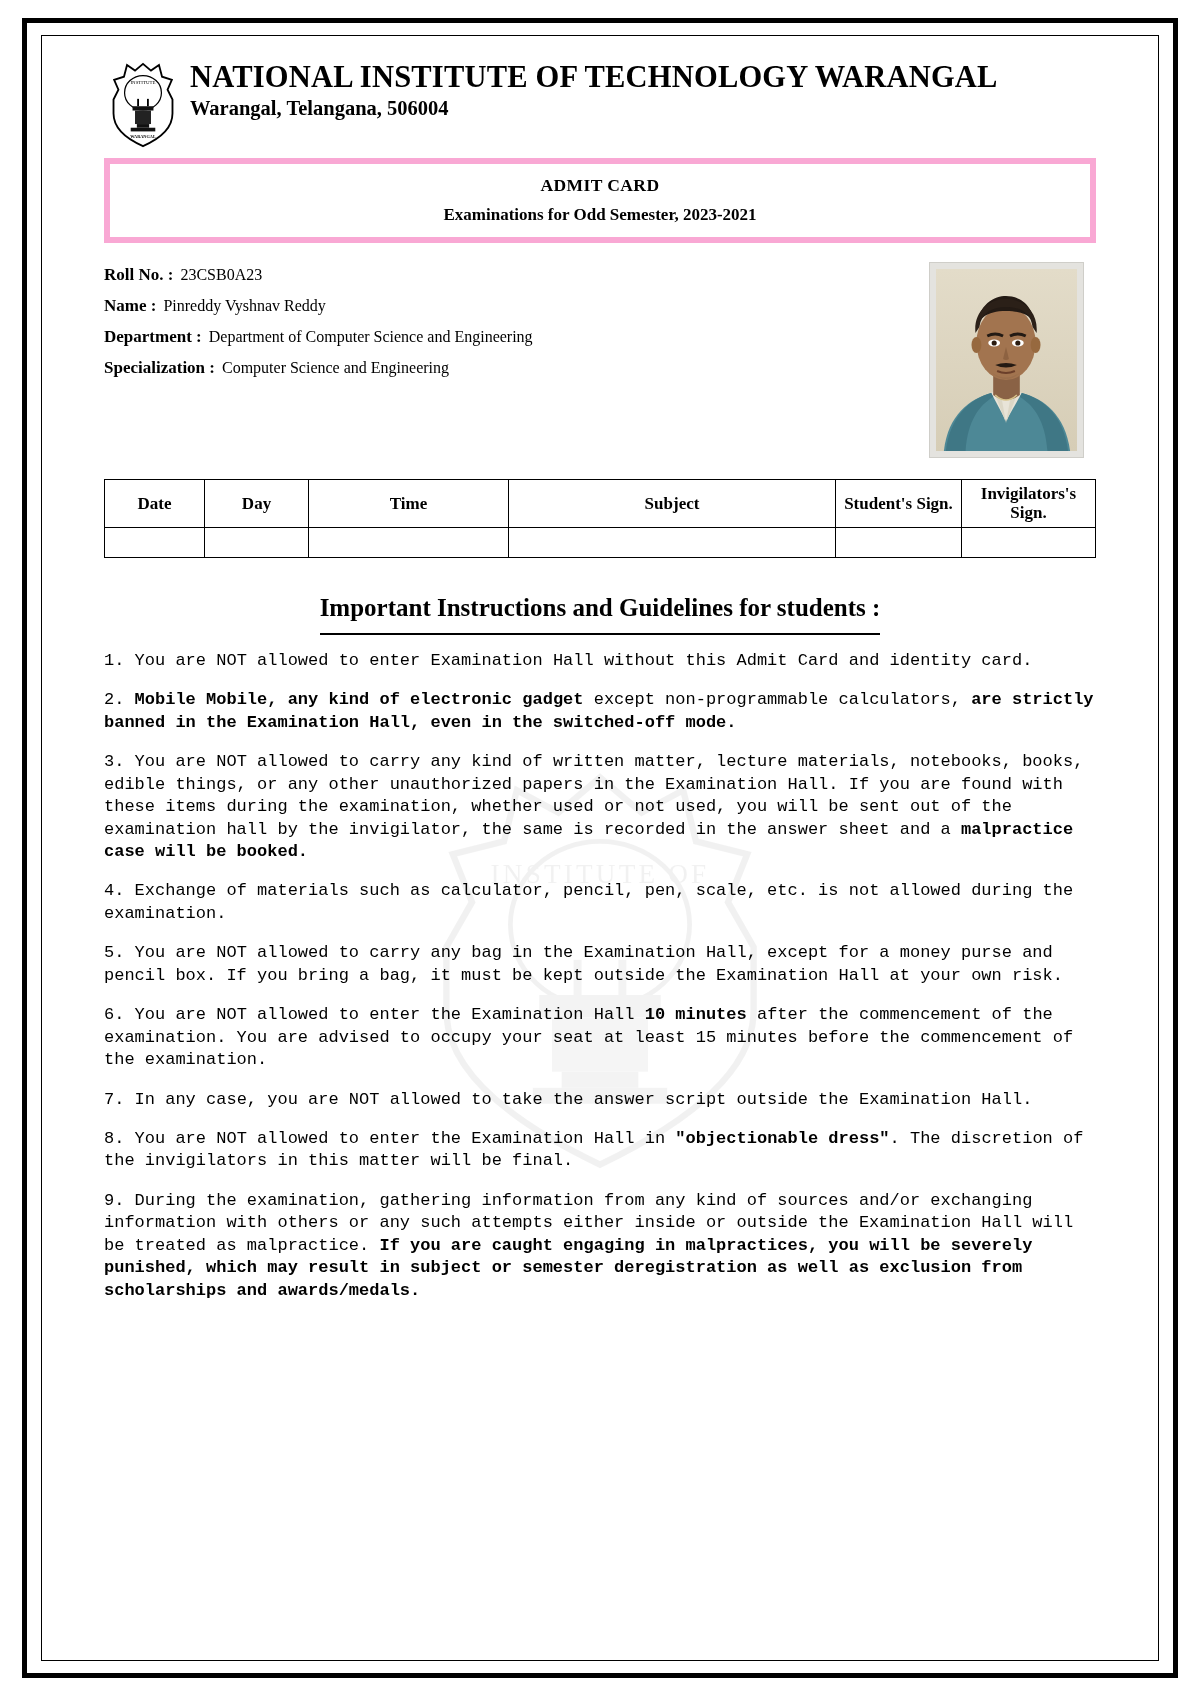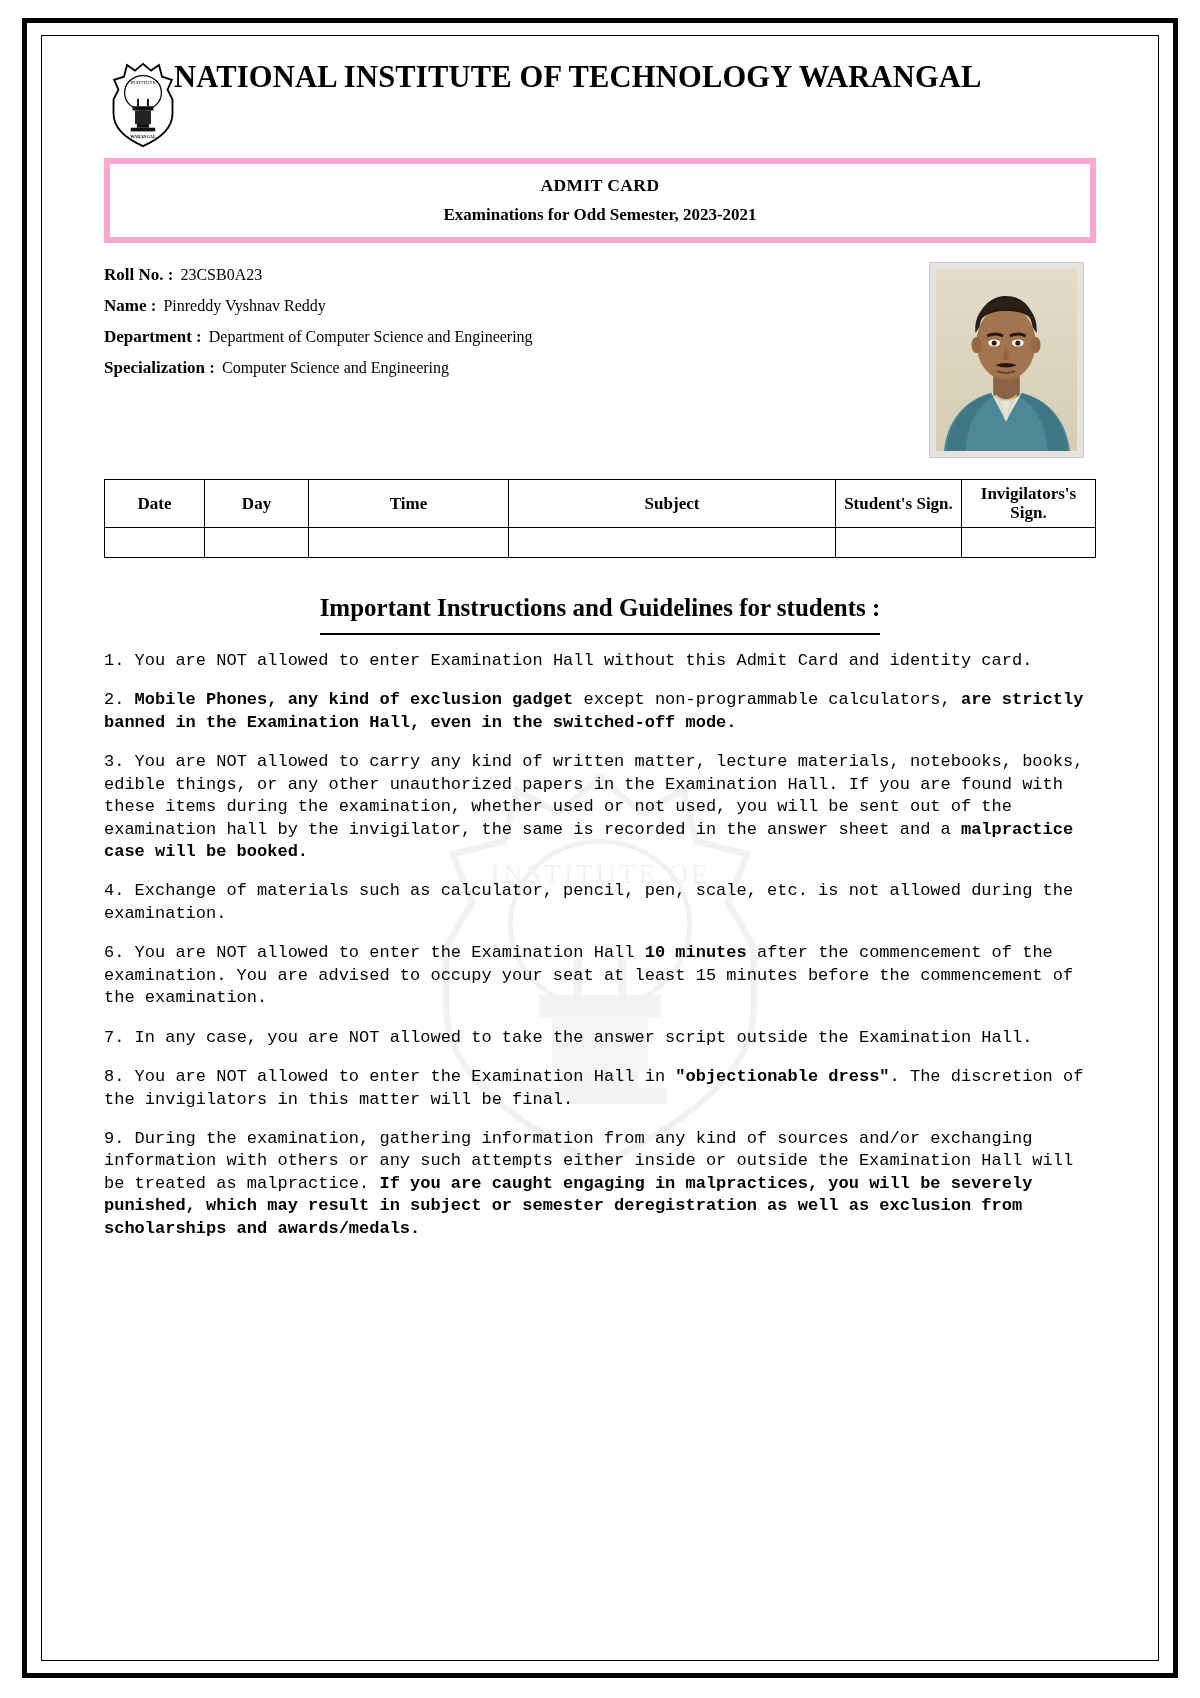--- a/index.html
+++ b/index.html
@@ -53,20 +53,21 @@
   .content {
     position: relative;
     z-index: 2;
     padding: 22px 32px 0 32px;
   }
 
   
   .doc-header {
     display: flex;
     align-items: flex-start;
+    gap: 16px;
     padding-left: 38px;
     margin-bottom: 10px;
   }
   .crest {
     width: 62px;
     height: 86px;
     flex: 0 0 auto;
     margin-top: 4px;
   }
   .header-text { padding-top: 2px; }
@@ -232,20 +233,21 @@
           <rect x="33" y="72" width="34" height="7" fill="#111111"></rect>
           <rect x="37" y="79" width="26" height="22" fill="#222222"></rect>
           <rect x="40" y="101" width="20" height="6" fill="#111111"></rect>
           <rect x="30" y="107" width="40" height="6" fill="#111111"></rect>
           <line x1="42" y1="60" x2="42" y2="72" stroke="#000000" stroke-width="3"></line>
           <line x1="58" y1="60" x2="58" y2="72" stroke="#000000" stroke-width="3"></line>
           <text x="50" y="124" font-size="7" font-family="'Liberation Serif', serif" fill="#000000" text-anchor="middle" font-weight="bold">WARANGAL</text>
         </svg>
         <div class="header-text">
           <div class="inst-name">NATIONAL INSTITUTE OF TECHNOLOGY WARANGAL</div>
+          <div class="inst-addr">Warangal, Telangana, 506004</div>
         </div>
       </div>
 
       <div class="title-box">
         <div class="title-main">ADMIT CARD</div>
         <div class="title-sub">Examinations for Odd Semester, 2023-2021</div>
       </div>
 
       <div class="details-wrap">
 
@@ -344,23 +346,24 @@
           </tr>
         </tbody>
       </table>
 
       <div class="instr-head">
         <span>Important Instructions and Guidelines for students :</span>
       </div>
 
       <div class="instr-list" id="instructions-list">
           <p class="instr-item"><span>1. </span><span>You are NOT allowed to enter Examination Hall without this Admit Card and identity card.</span></p>
-          <p class="instr-item"><span>2. </span><b>Mobile Phones, any kind of exclusion gadget</b><span> except non-programmable calculators, </span><b>are strictly banned in the Examination Hall, even in the switched-off mode.</b></p>
+          <p class="instr-item"><span>2. </span><b>Mobile Mobile, any kind of electronic gadget</b><span> except non-programmable calculators, </span><b>are strictly banned in the Examination Hall, even in the switched-off mode.</b></p>
           <p class="instr-item"><span>3. </span><span>You are NOT allowed to carry any kind of written matter, lecture materials, notebooks, books, edible things, or any other unauthorized papers in the Examination Hall. If you are found with these items during the examination, whether used or not used, you will be sent out of the examination hall by the invigilator, the same is recorded in the answer sheet and a </span><b>malpractice case will be booked.</b></p>
           <p class="instr-item"><span>4. </span><span>Exchange of materials such as calculator, pencil, pen, scale, etc. is not allowed during the examination.</span></p>
+          <p class="instr-item"><span>5. </span><span>You are NOT allowed to carry any bag in the Examination Hall, except for a money purse and pencil box. If you bring a bag, it must be kept outside the Examination Hall at your own risk.</span></p>
           <p class="instr-item"><span>6. </span><span>You are NOT allowed to enter the Examination Hall </span><b>10 minutes</b><span> after the commencement of the examination. You are advised to occupy your seat at least 15 minutes before the commencement of the examination.</span></p>
           <p class="instr-item"><span>7. </span><span>In any case, you are NOT allowed to take the answer script outside the Examination Hall.</span></p>
           <p class="instr-item"><span>8. </span><span>You are NOT allowed to enter the Examination Hall in </span><b>"objectionable dress"</b><span>. The discretion of the invigilators in this matter will be final.</span></p>
           <p class="instr-item"><span>9. </span><span>During the examination, gathering information from any kind of sources and/or exchanging information with others or any such attempts either inside or outside the Examination Hall will be treated as malpractice. </span><b>If you are caught engaging in malpractices, you will be severely punished, which may result in subject or semester deregistration as well as exclusion from scholarships and awards/medals.</b></p>
         </div>
 
     </div>
   </div>
 </div>
 

